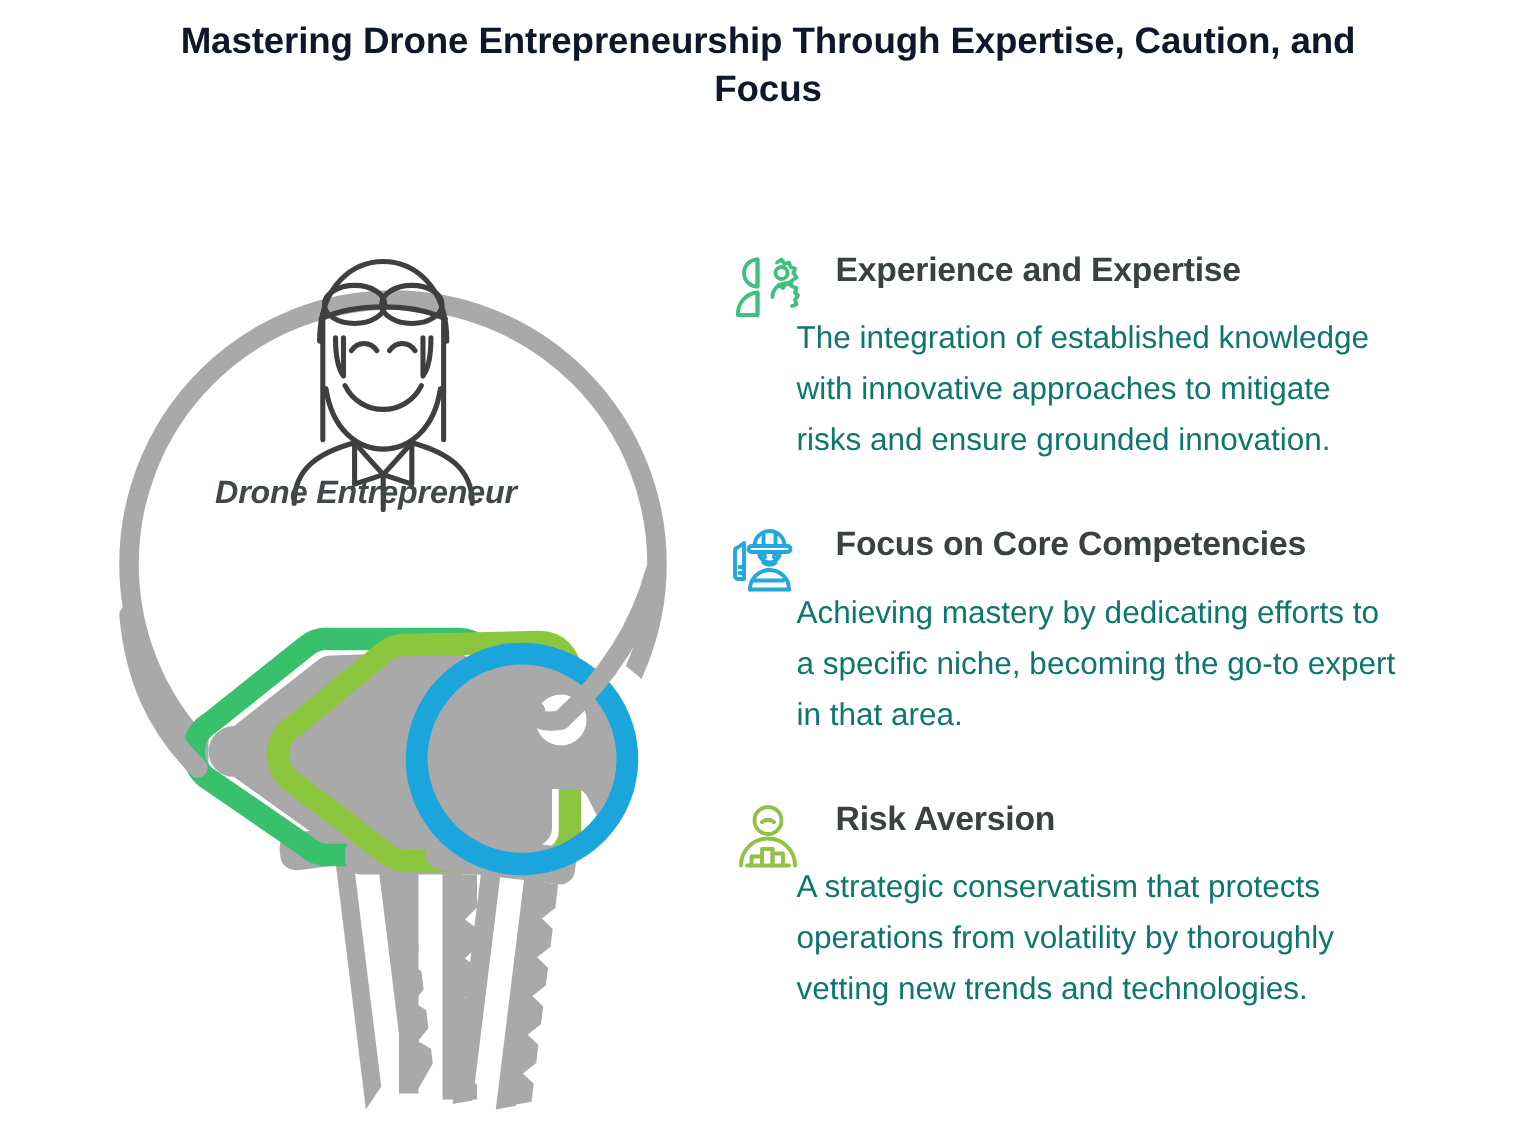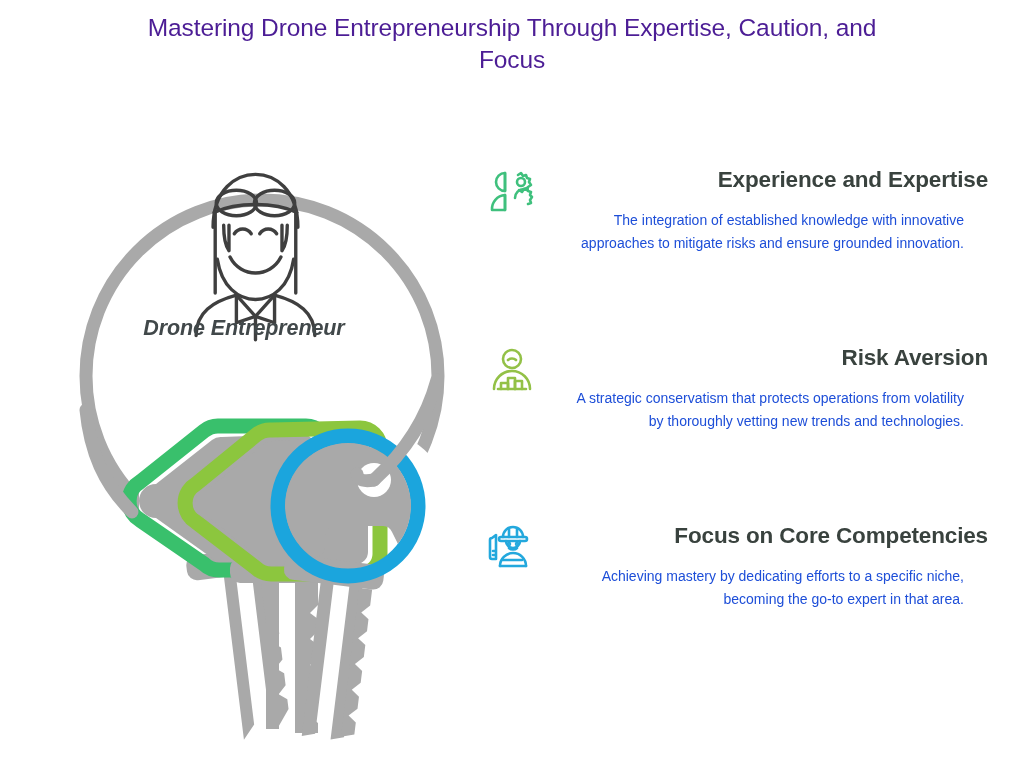--- a/index.html
+++ b/index.html
@@ -18,23 +18,23 @@
   }
 
   
   .title {
     position: absolute;
     left: 112px;
     top: 12px;
     width: 800px;
     text-align: center;
     font-size: 24.5px;
-    font-weight: normal;
+    font-weight: bold;
     line-height: 1.32;
-    color: #4c1d95;
+    color: #0f172a;
     letter-spacing: -0.1px;
   }
 
   
   .keyring-figure {
     position: absolute;
     left: 44px;
     top: 80px;
     width: 430px;
     height: 660px;
@@ -62,45 +62,44 @@
   
   .points {
     position: absolute;
     left: 488px;
     top: 166px;
     width: 500px;
   }
   .point {
     position: relative;
     min-height: 140px;
-    text-align: right;
   }
   .point + .point { margin-top: 38px; }
 
   .point-icon {
     position: absolute;
     left: 0;
     top: 2px;
     width: 48px;
     height: 48px;
   }
   .point-head {
     margin-left: 69px;
     font-size: 22.5px;
     font-weight: bold;
     color: #39423e;
     line-height: 1.2;
     letter-spacing: -0.15px;
   }
   .point-body {
-    margin-left: 76px;
+    margin-left: 43px;
     margin-top: 16px;
-    font-size: 14px;
+    font-size: 21px;
     line-height: 1.62;
-    color: #1d4ed8;
+    color: #0f766e;
     max-width: 400px;
   }
 </style>
 </head>
 <body>
 
 <div class="title">Mastering Drone Entrepreneurship Through Expertise, Caution, and Focus</div>
 
 <div class="keyring-figure">
 
@@ -249,56 +248,56 @@
       <circle cx="33" cy="14" r="4"></circle>
 
       <path d="M27 30 a9 9 0 0 1 9 -9"></path>
       <path d="M36 21 l3 -1 1 3 3 1 -1 3 2 2 -2 3 1 3 -3 1"></path>
     </svg>
     <div class="point-head">Experience and Expertise</div>
     <div class="point-body">The integration of established knowledge with innovative approaches to mitigate risks and ensure grounded innovation.</div>
   </div>
 
   <div class="point">
+    <svg class="point-icon" viewBox="0 0 48 48" fill="none" stroke="#23a8dd" stroke-width="2.6" stroke-linecap="round" stroke-linejoin="round">
+
+      <path d="M4 14 l4 -3 v24 h-4 a2 2 0 0 1 -2 -2 v-17 a2 2 0 0 1 2 -2 z"></path>
+      <line x1="5" y1="31" x2="7" y2="31"></line>
+      <line x1="5" y1="27" x2="7" y2="27"></line>
+
+      <path d="M13 13 h24 a2 2 0 0 1 0 4 h-24 a2 2 0 0 1 0 -4 z"></path>
+
+      <path d="M15 13 a10 10 0 0 1 20 0"></path>
+      <line x1="21" y1="5" x2="21" y2="13"></line>
+      <line x1="29" y1="5" x2="29" y2="13"></line>
+
+      <path d="M18 17 a7 7 0 0 0 14 0"></path>
+      <circle cx="21" cy="20" r="1"></circle>
+      <circle cx="29" cy="20" r="1"></circle>
+      <path d="M21 24 c2 2 6 2 8 0"></path>
+
+      <path d="M12 42 a13 13 0 0 1 26 0"></path>
+      <path d="M14 36 h20"></path>
+      <line x1="12" y1="42" x2="38" y2="42"></line>
+    </svg>
+    <div class="point-head">Focus on Core Competencies</div>
+    <div class="point-body">Achieving mastery by dedicating efforts to a specific niche, becoming the go-to expert in that area.</div>
+  </div>
+
+  <div class="point">
     <svg class="point-icon" viewBox="0 0 48 48" fill="none" stroke="#93c147" stroke-width="2.6" stroke-linecap="round" stroke-linejoin="round">
 
       <circle cx="24" cy="13" r="9"></circle>
 
       <path d="M20 14 c2 -2 6 -2 8 0"></path>
 
       <path d="M6 43 a18 18 0 0 1 36 0"></path>
 
       <path d="M13 43 v-6 h7 v6"></path>
       <path d="M20 43 v-11 h7 v11"></path>
       <path d="M27 43 v-8 h7 v8"></path>
       <line x1="10" y1="43" x2="38" y2="43"></line>
     </svg>
     <div class="point-head">Risk Aversion</div>
     <div class="point-body">A strategic conservatism that protects operations from volatility by thoroughly vetting new trends and technologies.</div>
   </div>
 
-  <div class="point">
-    <svg class="point-icon" viewBox="0 0 48 48" fill="none" stroke="#23a8dd" stroke-width="2.6" stroke-linecap="round" stroke-linejoin="round">
-
-      <path d="M4 14 l4 -3 v24 h-4 a2 2 0 0 1 -2 -2 v-17 a2 2 0 0 1 2 -2 z"></path>
-      <line x1="5" y1="31" x2="7" y2="31"></line>
-      <line x1="5" y1="27" x2="7" y2="27"></line>
-
-      <path d="M13 13 h24 a2 2 0 0 1 0 4 h-24 a2 2 0 0 1 0 -4 z"></path>
-
-      <path d="M15 13 a10 10 0 0 1 20 0"></path>
-      <line x1="21" y1="5" x2="21" y2="13"></line>
-      <line x1="29" y1="5" x2="29" y2="13"></line>
-
-      <path d="M18 17 a7 7 0 0 0 14 0"></path>
-      <circle cx="21" cy="20" r="1"></circle>
-      <circle cx="29" cy="20" r="1"></circle>
-      <path d="M21 24 c2 2 6 2 8 0"></path>
-
-      <path d="M12 42 a13 13 0 0 1 26 0"></path>
-      <path d="M14 36 h20"></path>
-      <line x1="12" y1="42" x2="38" y2="42"></line>
-    </svg>
-    <div class="point-head">Focus on Core Competencies</div>
-    <div class="point-body">Achieving mastery by dedicating efforts to a specific niche, becoming the go-to expert in that area.</div>
-  </div>
-
 </div>
 
 </body></html>

